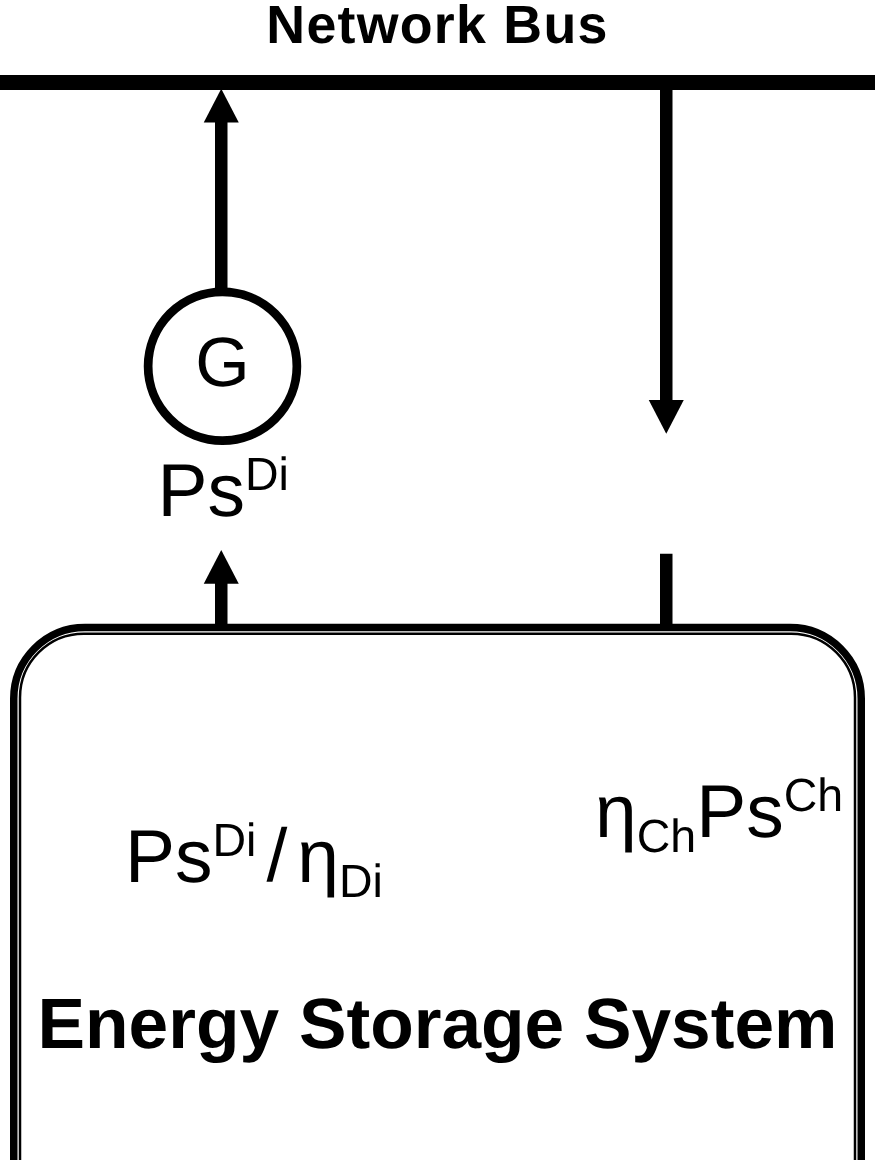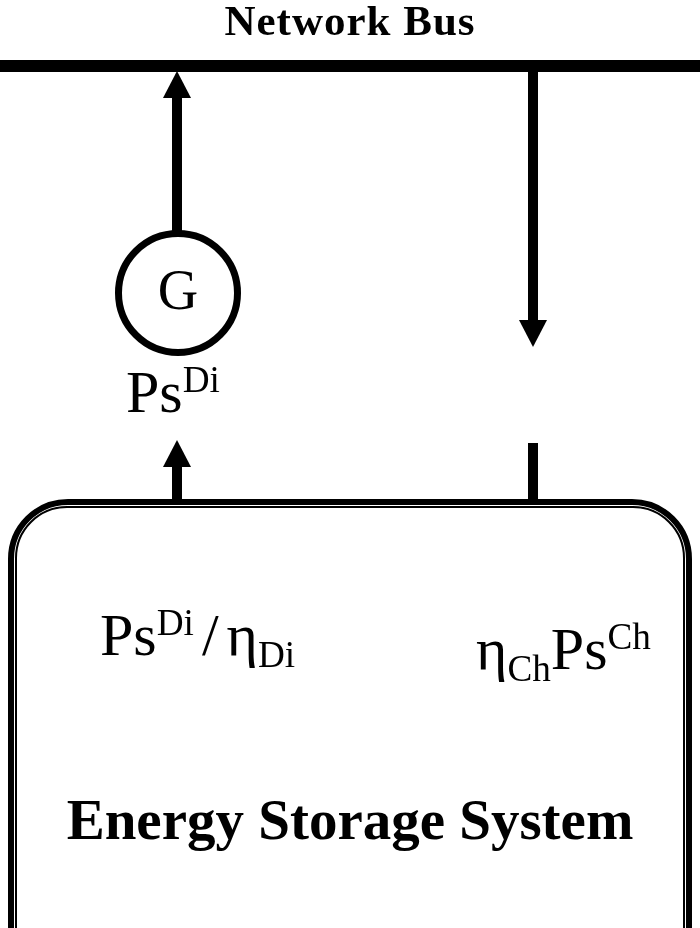--- a/index.html
+++ b/index.html
@@ -5,21 +5,21 @@
   html, body {
     margin: 0;
     padding: 0;
     background: #ffffff;
   }
   .page {
     position: relative;
     width: 700px;
     height: 928px;
     background: #ffffff;
-    font-family: Liberation Serif, serif;
+    font-family: Liberation Sans, sans-serif;
     color: #000000;
     overflow: hidden;
   }
   .abs { position: absolute; }
 
   
   .title {
     top: -4px; left: 0; width: 700px;
     text-align: center;
     font-weight: bold;
@@ -148,21 +148,21 @@
   <div>
     <div class="abs shaft" style="left:528px; top:443px; height:133px;"></div>
     <div class="abs head-down" style="left:519px; top:575px;"></div>
   </div>
 
   <div class="abs ess-box">
     <div class="ess-box-inner"></div>
     <div class="abs ess-label">Energy Storage System</div>
   </div>
 
-  <div class="abs math" style="left:100px; top:604px;">
+  <div class="abs math" style="left:100px; top:654px;">
     <span>Ps</span><span class="sup">Di</span><span class="op">/</span><span>η</span><span class="sub">Di</span>
   </div>
 
   <div class="abs math" style="left:476px; top:618px;text-align:right;">
     <span>η</span><span class="sub">Ch</span><span>Ps</span><span class="sup">Ch</span>
   </div>
 
 </div>
 
 </body></html>

